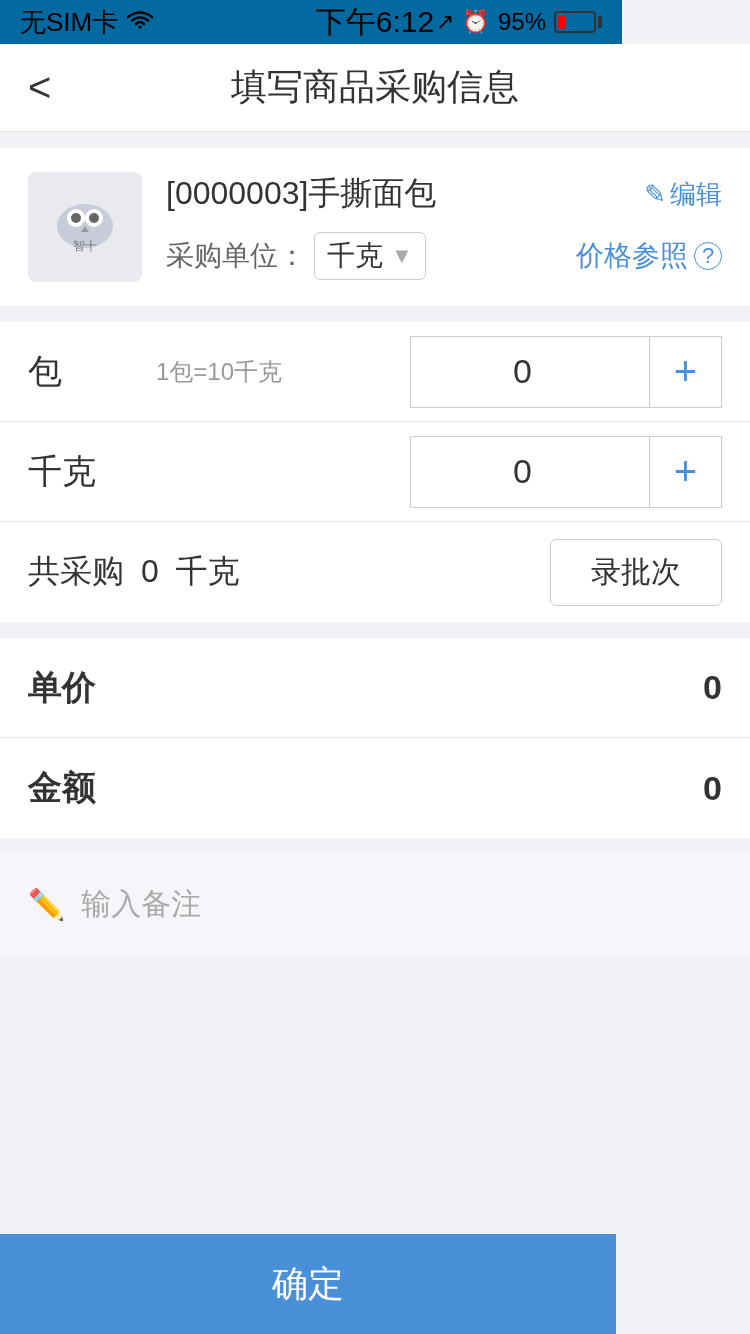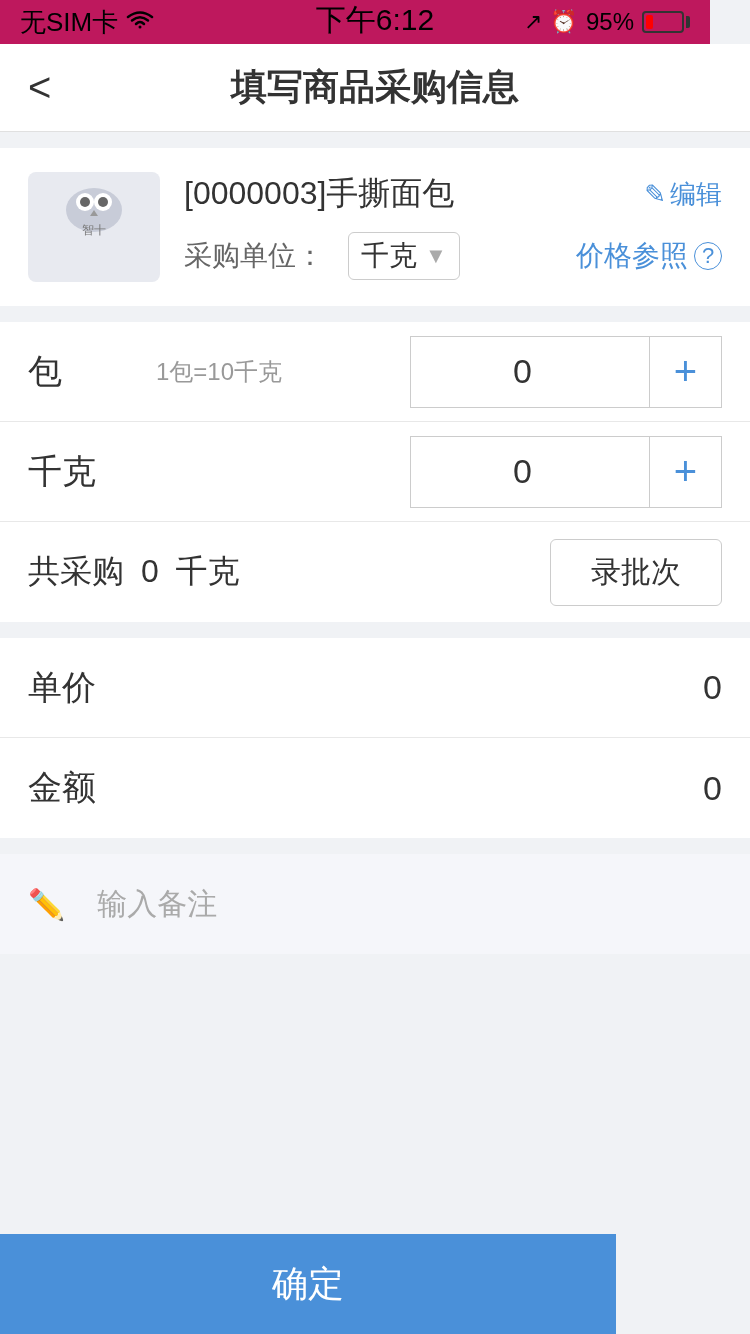--- a/index.html
+++ b/index.html
@@ -8,24 +8,25 @@
       width: 750px;
       min-height: 1334px;
       font-family: -apple-system, 'PingFang SC', 'Helvetica Neue', Arial, sans-serif;
       background: #f0f2f5;
       font-size: 32px;
       color: #333;
     }
 
     
     .status-bar {
-      width: 710px;
+      width: 622px;
       height: 44px;
-      background: #be185d;
-      display: flex;
+      background: #0369a1;
+      display: flex;
+      align-items: center;
       justify-content: space-between;
       padding: 0 20px;
       font-size: 26px;
       color: #000;
     }
     .status-left {
       display: flex;
       align-items: center;
       gap: 8px;
       font-size: 26px;
@@ -84,45 +85,46 @@
     }
     .nav-back {
       position: absolute;
       left: 28px;
       font-size: 40px;
       color: #333;
       cursor: pointer;
     }
     .nav-title {
       font-size: 36px;
-      font-weight: 700;
+      font-weight: 400;
       color: #333;
     }
 
     
     .divider {
       width: 750px;
       height: 16px;
       background: #f0f2f5;
     }
 
     
     .product-card {
       background: #fff;
       padding: 24px 28px;
       display: flex;
       align-items: flex-start;
       gap: 24px;
     }
     .product-thumb {
-      width: 132px;
+      width: 114px;
       height: 110px;
       background: #e8eaf0;
       border-radius: 8px;
       display: flex;
+      align-items: center;
       justify-content: center;
       flex-shrink: 0;
     }
     .product-thumb-logo {
       font-size: 28px;
       color: #888;
       text-align: center;
       line-height: 1.2;
     }
     .product-info {
@@ -251,20 +253,21 @@
       font-size: 30px;
       color: #333;
       border-radius: 6px;
       cursor: pointer;
     }
 
     
     .price-section {
       background: #fff;
       margin-top: 0;
+      font-weight: bold;
     }
     .price-row {
       display: flex;
       align-items: center;
       justify-content: space-between;
       padding: 0 28px;
       height: 100px;
       border-bottom: 1px solid #e8e8e8;
     }
     .price-row-label {
@@ -285,21 +288,20 @@
       gap: 16px;
       min-height: 100px;
     }
     .note-icon {
       font-size: 30px;
       color: #aaa;
     }
     .note-placeholder {
       font-size: 30px;
       color: #aaa;
-      margin-left: 16px;
     }
 
     
     .confirm-btn {
       position: fixed;
       bottom: 0;
       left: 0;
       width: 616px;
       height: 100px;
       background: #4a90d9;
@@ -365,21 +367,21 @@
   </div>
   <div class="product-info">
     <div class="product-name-row">
       <span class="product-name">[0000003]手撕面包</span>
       <span class="edit-btn">
         <span>✎</span>
         <span>编辑</span>
       </span>
     </div>
     <div class="product-unit-row">
-      <div style="display:flex;align-items:center;gap:24px;">
+      <div style="display:flex;align-items:center;gap:8px;">
         <span class="unit-label">采购单位：</span>
         <span class="unit-selector">
           <span>千克</span>
           <span style="font-size:22px;color:#aaa;">▼</span>
         </span>
       </div>
       <span class="price-ref">
         <span>价格参照</span>
         <span style="width:28px;height:28px;border:1px solid #4a90d9;border-radius:50%;display:inline-flex;align-items:center;justify-content:center;font-size:22px;">?</span>
       </span>

